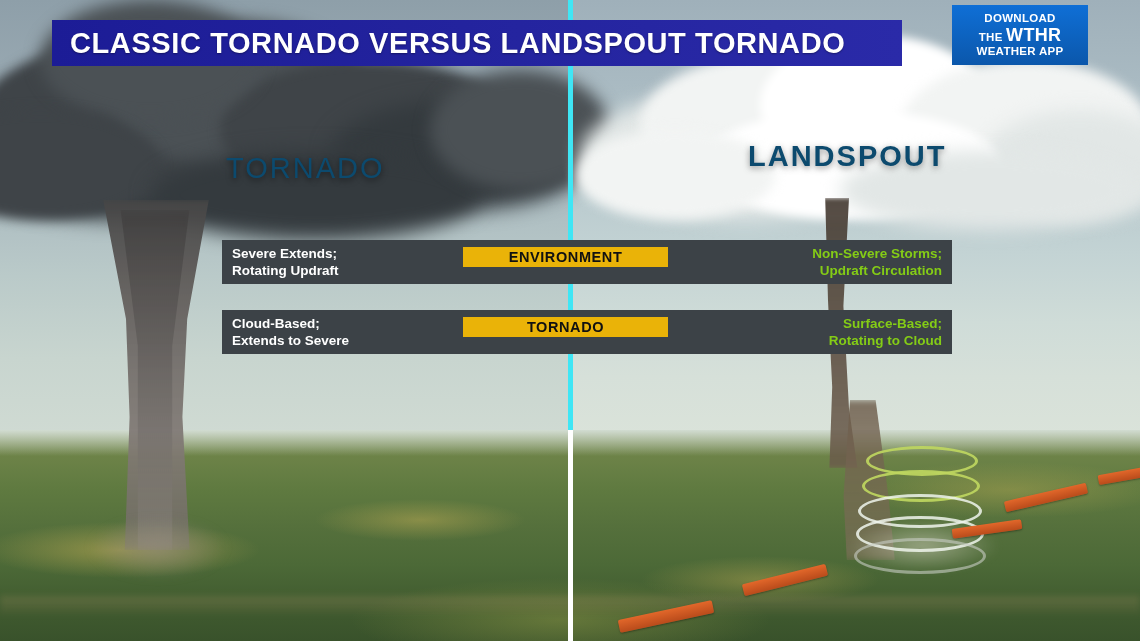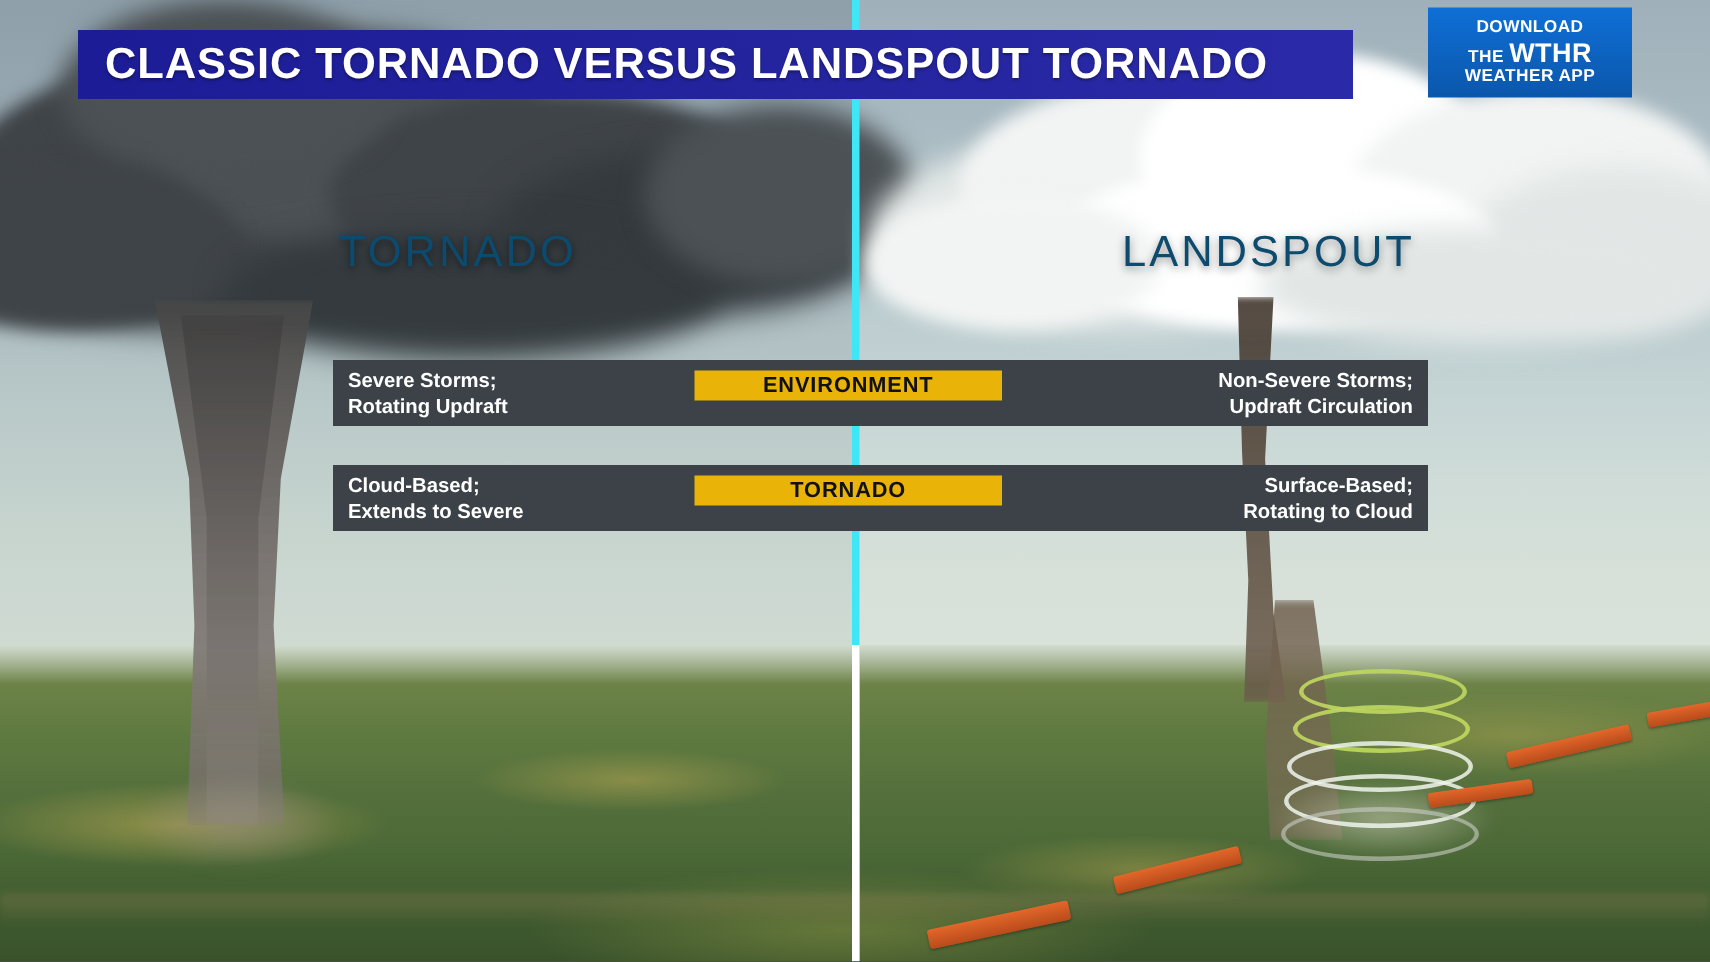--- a/index.html
+++ b/index.html
@@ -88,21 +88,21 @@
   .appbadge .wthr{font-size:18px;font-weight:bold;}
 
   
   .sidelabel{position:absolute;color:#0c4a6e;font-size:29px;letter-spacing:2px;
     text-shadow:0 2px 6px rgba(0,0,0,0.55);}
   .sidelabel.right{text-shadow:0 2px 6px rgba(60,60,60,0.55);}
 
   
   .row{position:absolute;left:222px;width:730px;height:44px;background:#3c4247;display:flex;align-items:center;}
   .row .left{position:absolute;left:10px;top:5px;color:#fff;font-size:13.5px;font-weight:bold;line-height:1.28;text-align:left;}
-  .row .right{position:absolute;right:10px;top:5px;color:#ffffff;font-size:13.5px;font-weight:bold;line-height:1.28;text-align:right;}
+  .row .right{position:absolute;right:10px;top:5px;color:#84cc16;font-size:13.5px;font-weight:bold;line-height:1.28;text-align:right;}
   .chip{position:absolute;left:241px;top:7px;width:205px;height:20px;background:#eab308;
     display:flex;align-items:center;justify-content:center;color:#111;font-size:14.5px;font-weight:bold;letter-spacing:0.6px;}
 </style>
 </head>
 <body>
 
 <div id="stage">
 
   <div class="sky"></div>
   <div class="sky-left"></div>
@@ -167,25 +167,25 @@
   <div class="appbadge">
     <div>DOWNLOAD</div>
     <div>
       <span>THE</span>
       <span class="wthr">WTHR</span>
     </div>
     <div>WEATHER APP</div>
   </div>
 
   <div class="sidelabel" style="left:226px;top:152px;">TORNADO</div>
-  <div class="sidelabel right" style="left:748px;top:152px;">LANDSPOUT</div>
+  <div class="sidelabel right" style="left:748px;top:140px;font-weight:bold;">LANDSPOUT</div>
 
   <div class="row" style="top:240px;">
     <div class="left">
-      <div>Severe Storms;</div>
+      <div>Severe Extends;</div>
       <div>Rotating Updraft</div>
     </div>
     <div class="chip">ENVIRONMENT</div>
     <div class="right">
       <div>Non-Severe Storms;</div>
       <div>Updraft Circulation</div>
     </div>
   </div>
 
   <div class="row" style="top:310px;">

